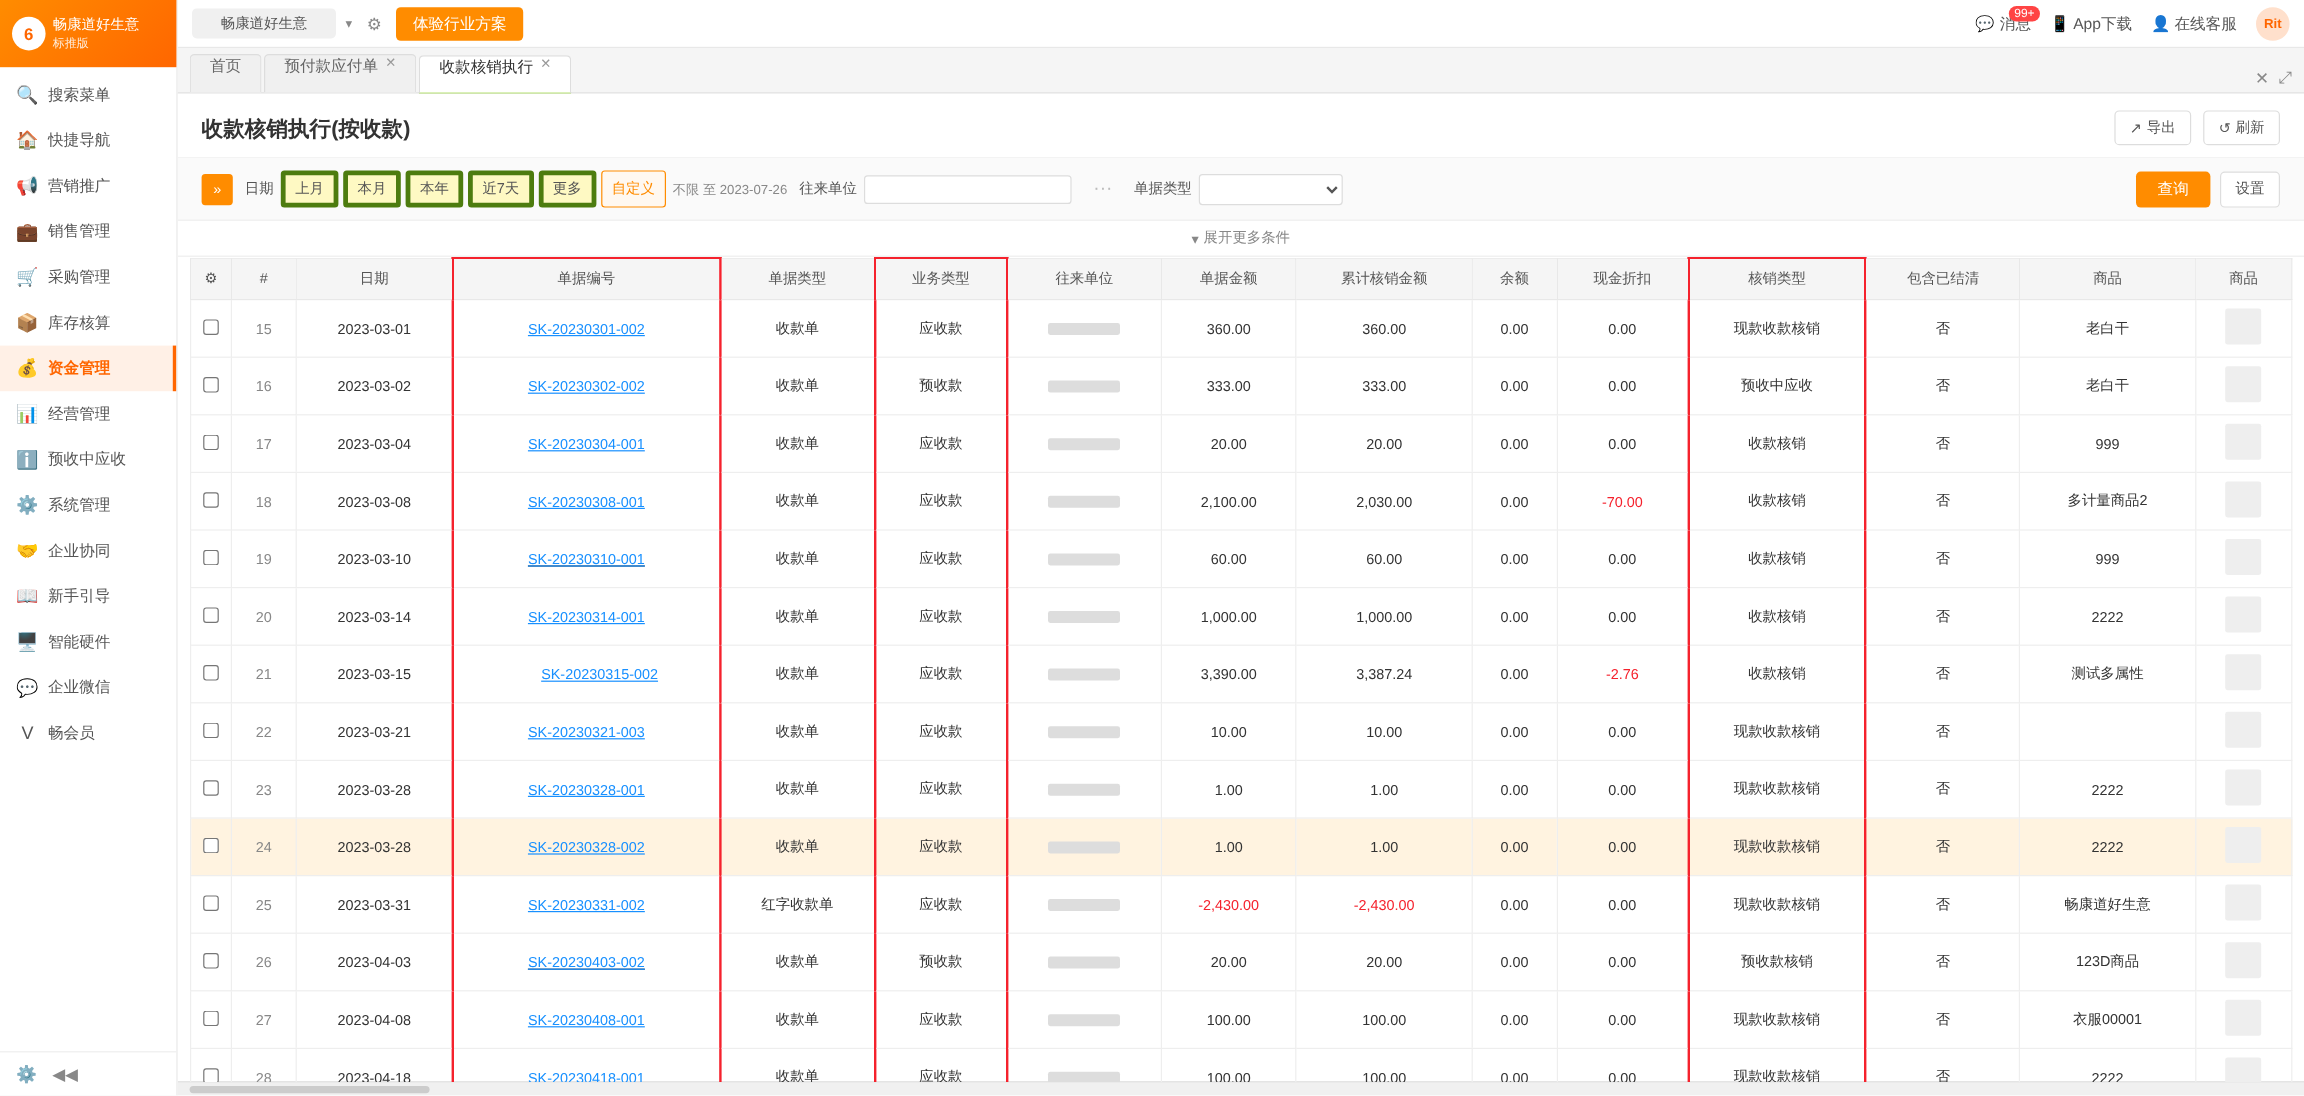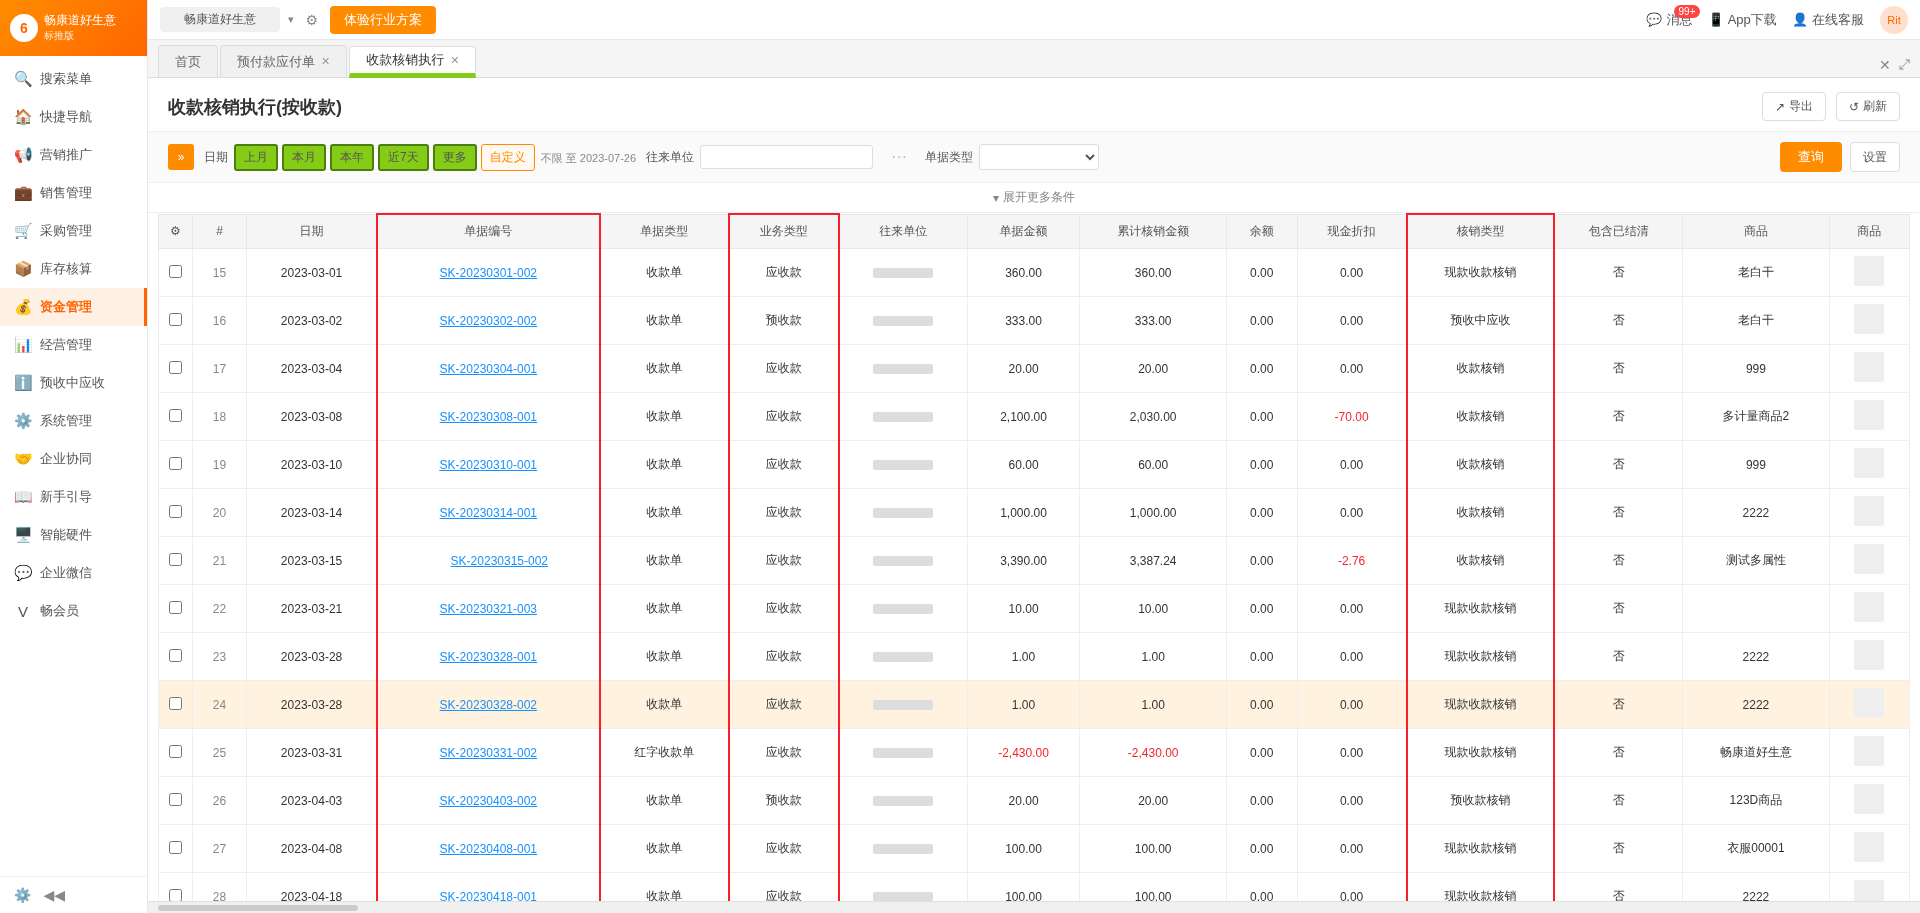--- a/index.html
+++ b/index.html
@@ -25,40 +25,40 @@
     .topbar-workspace { background: #f0f0f0; border-radius: 4px; padding: 4px 10px; font-size: 12px; color: #555; min-width: 120px; text-align: center; }
     .topbar-chevron { color: #888; font-size: 11px; cursor: pointer; }
     .topbar-gear { color: #888; font-size: 14px; cursor: pointer; padding: 4px; }
     .topbar-btn { background: #ff8c00; color: #fff; border: none; border-radius: 4px; padding: 5px 14px; cursor: pointer; font-size: 13px; }
     .topbar-right { margin-left: auto; display: flex; align-items: center; gap: 16px; color: #555; font-size: 13px; }
     .topbar-badge { position: relative; display: inline-flex; align-items: center; gap: 4px; }
     .badge-dot { background: #ff4444; color: #fff; border-radius: 8px; padding: 1px 5px; font-size: 10px; position: absolute; top: -6px; right: -8px; }
 
     
     .tabs { height: 38px; background: #f5f5f5; border-bottom: 1px solid #ddd; display: flex; align-items: flex-end; padding: 0 10px; flex-shrink: 0; }
-    .tab { height: 32px; padding: 0 16px; display: flex; align-items: center; gap: 6px; cursor: pointer; border: 1px solid #ddd; border-bottom: none; border-radius: 4px 4px 0 0; background: #f0f0f0; color: #666; font-size: 13px; margin-right: 2px; }
-    .tab.active { background: #fff; color: #333; border-bottom: 5px solid #84cc16; margin-bottom: -1px; z-index: 1; }
+    .tab { height: 32px; padding: 0 16px; display: flex; gap: 6px; cursor: pointer; border: 1px solid #ddd; border-bottom: none; border-radius: 4px 4px 0 0; background: #f0f0f0; color: #666; font-size: 13px; margin-right: 2px; }
+    .tab.active { background: #fff; color: #333; border-bottom: 1px solid #84cc16; margin-bottom: -1px; z-index: 1; }
     .tab-close { font-size: 11px; color: #999; cursor: pointer; }
 
     
     .content { flex: 1; overflow: hidden; display: flex; flex-direction: column; background: #fff; }
 
     
     .page-header { padding: 14px 20px 10px; display: flex; align-items: center; justify-content: space-between; border-bottom: 1px solid #f0f0f0; }
     .page-title { font-size: 18px; font-weight: 600; color: #333; }
     .page-actions { display: flex; gap: 10px; }
     .action-btn { border: 1px solid #ddd; background: #fff; border-radius: 4px; padding: 5px 12px; cursor: pointer; font-size: 12px; color: #555; display: flex; align-items: center; gap: 4px; }
 
     
     .filter-bar { padding: 10px 20px; background: #fafafa; border-bottom: 1px solid #eee; display: flex; align-items: center; gap: 10px; flex-wrap: wrap; }
     .filter-expand { width: 26px; height: 26px; background: #ff8c00; border-radius: 3px; display: flex; align-items: center; justify-content: center; color: #fff; cursor: pointer; font-size: 12px; }
     .filter-group { display: flex; align-items: center; gap: 6px; font-size: 12px; color: #555; }
     .filter-label { color: #555; white-space: nowrap; }
     .filter-date-btns { display: flex; gap: 4px; }
-    .filter-date-btn { padding: 3px 8px; border: 2px solid #4d7c0f; border-radius: 3px; background: #84cc16; cursor: pointer; font-size: 12px; color: #555; }
+    .filter-date-btn { padding: 3px 8px; border: 4px solid #4d7c0f; border-radius: 3px; background: #fef9c3; cursor: pointer; font-size: 12px; color: #555; }
     .filter-custom { padding: 3px 8px; border: 1px solid #ff8c00; border-radius: 3px; background: #fff8f0; cursor: pointer; font-size: 12px; color: #ff8c00; }
     .filter-date-range { font-size: 11px; color: #888; margin-top: 2px; }
     .filter-input { border: 1px solid #ddd; border-radius: 3px; padding: 4px 8px; font-size: 12px; min-width: 140px; color: #555; }
     .filter-dots { color: #bbb; font-size: 16px; padding: 0 8px; }
     .filter-select { border: 1px solid #ddd; border-radius: 3px; padding: 4px 8px; font-size: 12px; min-width: 120px; color: #555; background: #fff; }
     .query-btn { background: #ff8c00; color: #fff; border: none; border-radius: 4px; padding: 6px 18px; cursor: pointer; font-size: 13px; margin-left: auto; }
     .setting-btn { border: 1px solid #ddd; background: #fff; border-radius: 4px; padding: 5px 12px; cursor: pointer; font-size: 12px; color: #555; }
 
     
     .expand-more { text-align: center; padding: 6px; border-bottom: 1px solid #eee; }
@@ -177,21 +177,21 @@
         <span class="badge-dot">99+</span>
       </div>
       <div style="display:flex;align-items:center;gap:3px">
         <span>📱</span>
         <span>App下载</span>
       </div>
       <div style="display:flex;align-items:center;gap:3px">
         <span>👤</span>
         <span>在线客服</span>
       </div>
-      <div style="background:#ffe0cc;border-radius:50%;width:28px;height:28px;display:flex;align-items:center;justify-content:center;font-size:11px;color:#ff6600;font-weight:400">Rit</div>
+      <div style="background:#ffe0cc;border-radius:50%;width:28px;height:28px;display:flex;align-items:center;justify-content:center;font-size:11px;color:#ff6600;font-weight:700">Rit</div>
     </div>
   </div>
 
   <div class="tabs">
     <div class="tab">
       <span>首页</span>
     </div>
     <div class="tab">
       <span>预付款应付单</span>
       <span class="tab-close">✕</span>

